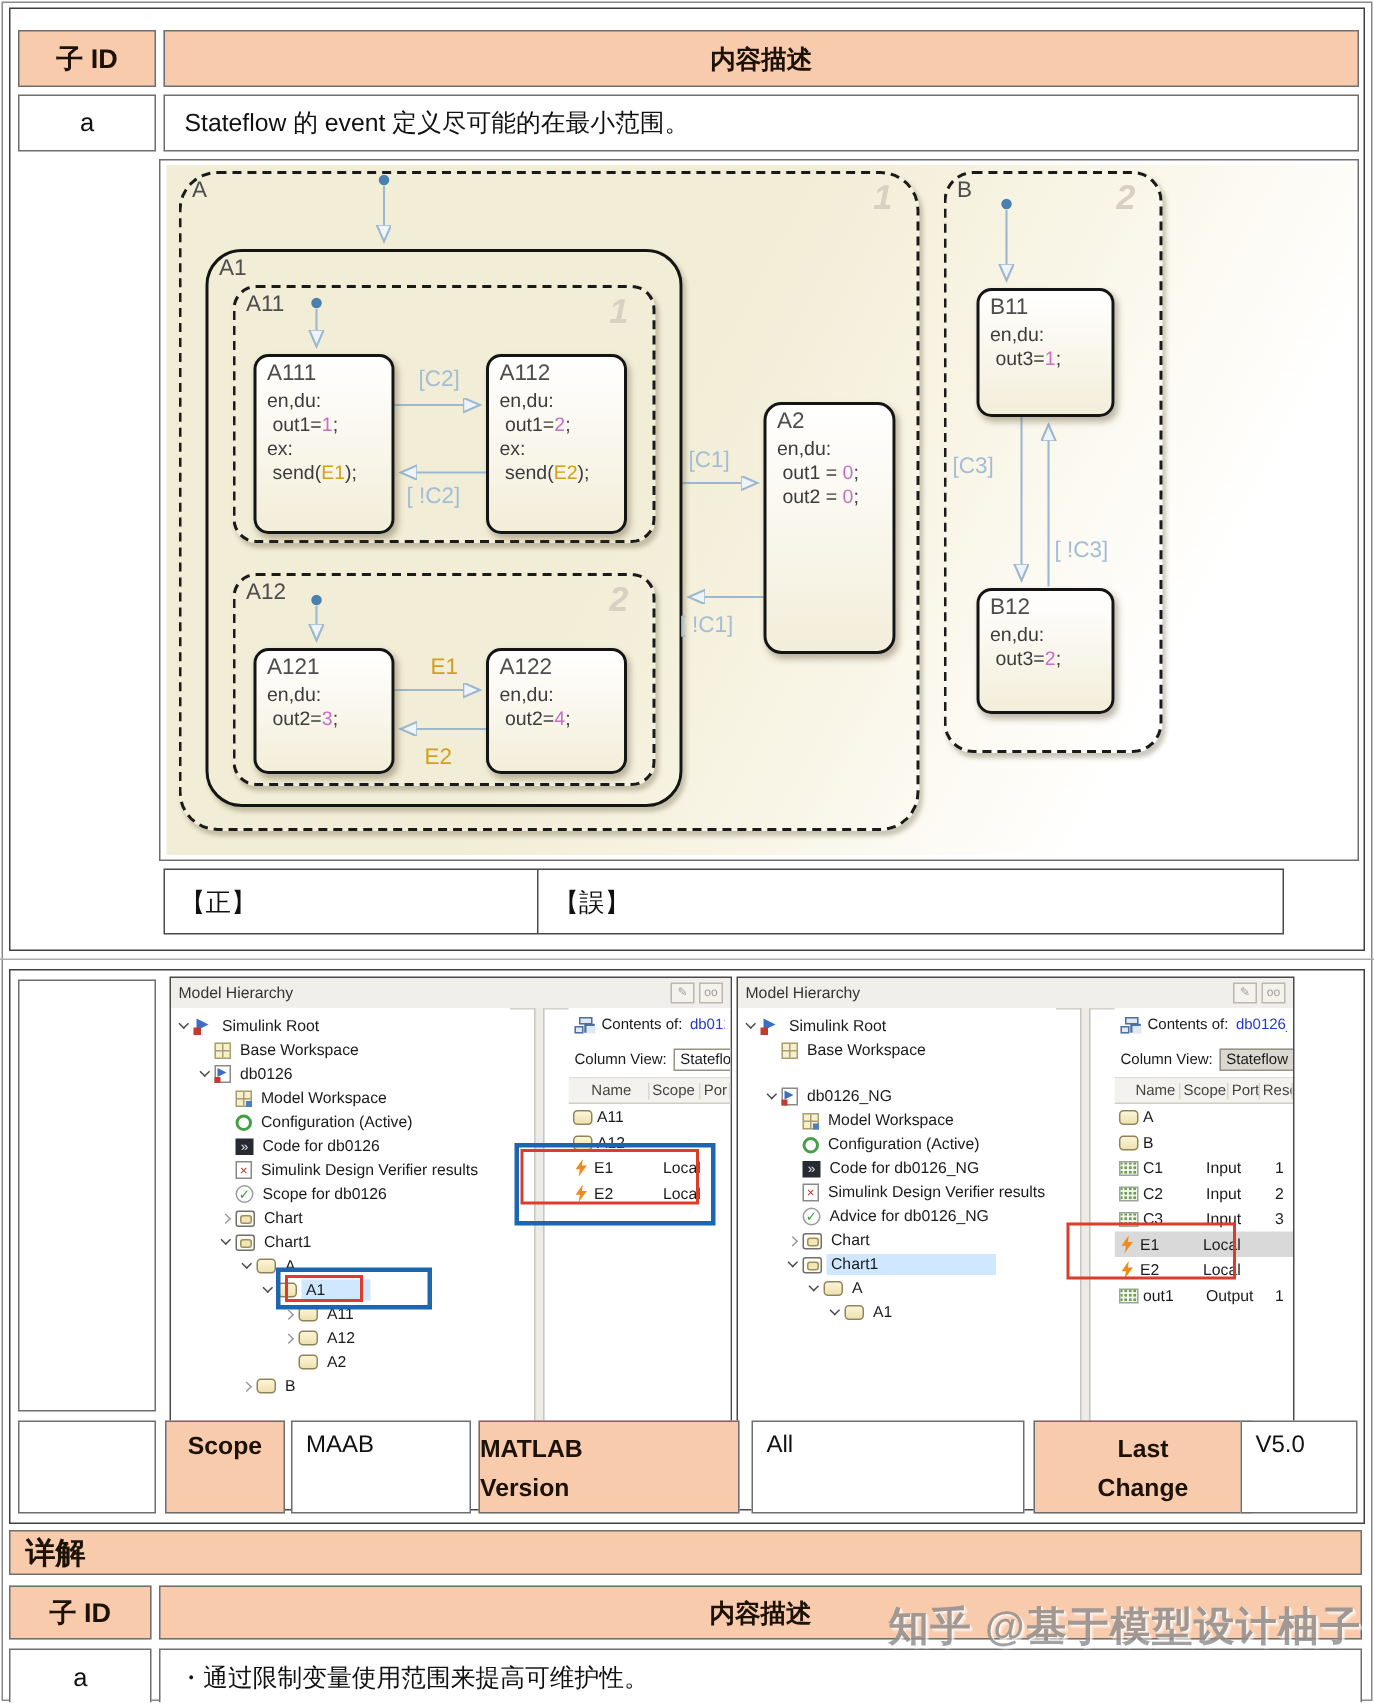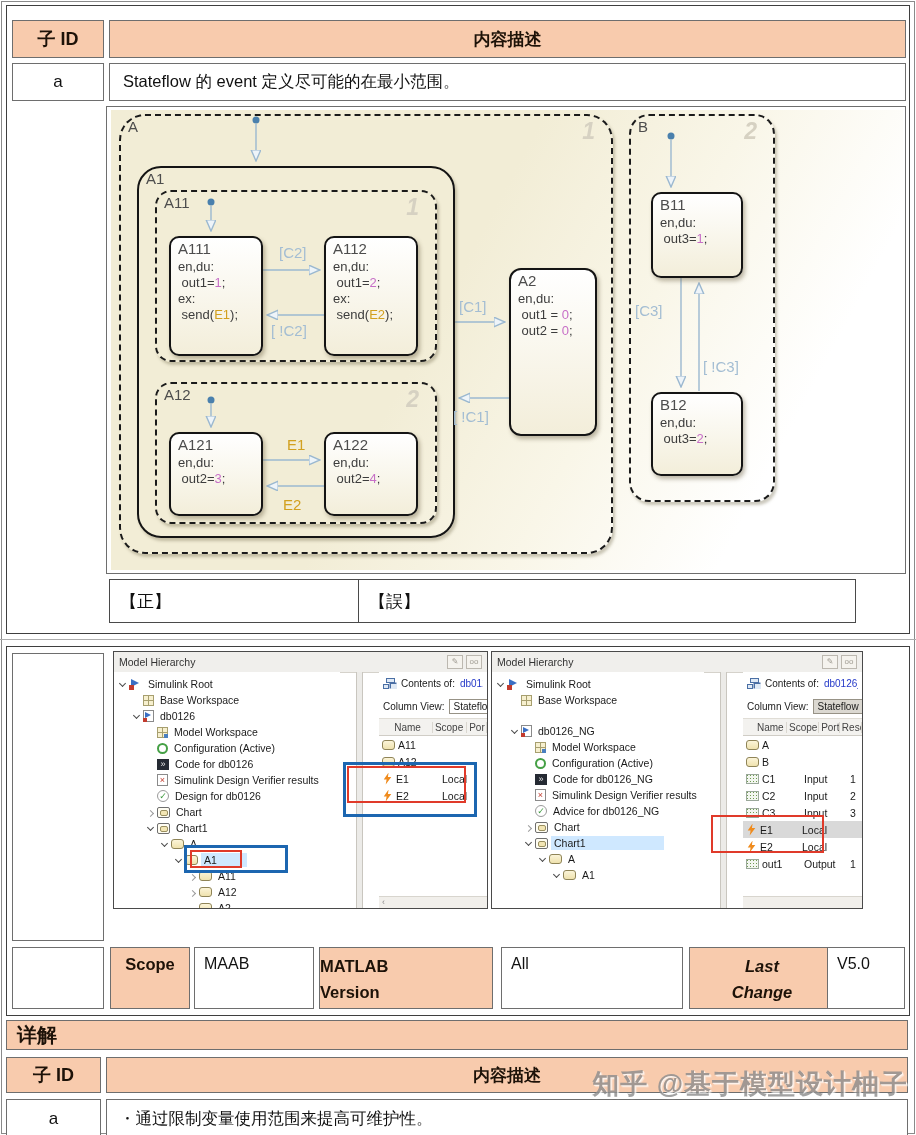--- a/index.html
+++ b/index.html
@@ -25,21 +25,21 @@
   .sf-name{position:absolute;left:7px;top:2px;font-size:15px;color:#4d4d4d;}
   .sf-badge{position:absolute;right:16px;top:2px;font-size:23px;font-weight:bold;
      font-style:italic;color:#d6d1c2;}
   .sf-body{position:absolute;left:7px;top:21px;font-size:13px;line-height:16px;white-space:pre;color:#3c3c3c;}
   .seg.val{color:var(--val);} .seg.evt{color:var(--evt);}
   .tlab{position:absolute;font-size:15px;}
   .tlab.cond{color:var(--cond);} .tlab.event{color:var(--evt);}
   #sf-arrows{position:absolute;left:0;top:0;}
 
   
-  .shot{position:absolute;top:0;height:258px;border:1px solid #4a4a4a;background:#fff;
+  .shot{position:absolute;top:0;height:356px;border:1px solid #4a4a4a;background:#fff;
         box-sizing:border-box;font-size:10.5px;color:#1a1a1a;overflow:hidden;}
   .mh-header{height:20px;background:#f0efec;border-bottom:1px solid #d5d2cb;
         display:flex;align-items:center;padding:0 5px;}
   .mh-title{flex:1;font-size:10.5px;color:#333;}
   .t-ic{width:14px;height:12px;border:1px solid #bcb8b0;background:#f5f3ee;color:#a09c93;
         font-size:8px;line-height:11px;text-align:center;margin-left:3px;}
   .mh-body{position:absolute;left:0;top:20px;right:0;bottom:0;display:flex;gap:16px;}
   .mh-tree{position:relative;background:#fff;padding-top:4px;box-sizing:border-box;}
   .mh-split{width:5px;background:#ecebe8;border-left:1px solid #c9c6bf;border-right:1px solid #c9c6bf;}
   .mh-contents{position:relative;flex:1;background:#fff;overflow:hidden;}
@@ -283,21 +283,21 @@
                 <span class="tlabel">Code for db0126</span>
               </div>
               <div class="trow" style="padding-left: 34px;">
                 <span class="chev none"></span>
                 <span class="ti verifier"></span>
                 <span class="tlabel">Simulink Design Verifier results</span>
               </div>
               <div class="trow" style="padding-left: 34px;">
                 <span class="chev none"></span>
                 <span class="ti advice"></span>
-                <span class="tlabel">Design for db0126</span>
+                <span class="tlabel">Scope for db0126</span>
               </div>
               <div class="trow" style="padding-left: 34px;">
                 <span class="chev closed"></span>
                 <span class="ti chart"></span>
                 <span class="tlabel">Chart</span>
               </div>
               <div class="trow" style="padding-left: 34px;">
                 <span class="chev open"></span>
                 <span class="ti chart"></span>
                 <span class="tlabel">Chart1</span>
@@ -535,21 +535,21 @@
       <span class="metalabel" style="align-self:flex-start;font-weight:bold;">Scope</span>
       </div>
     <div class="cell toplft" style="left:187px;top:300px;width:120px;height:62px;">
       <span class="metaval">MAAB</span>
       </div>
     <div class="cell oc" style="left:312px;top:300px;width:174px;height:62px;text-align:left;font-size:16.5px;line-height:26px;padding-top:5px;">
       <span style="display:inline-block;width:110px;">MATLAB Version</span></div>
     <div class="cell toplft" style="left:494px;top:300px;width:182px;height:62px;">
       <span class="metaval">All</span>
       </div>
-    <div class="cell oc" style="left:682px;top:300px;width:146px;height:62px;text-align:center;font-size:16.5px;line-height:26px;padding-top:5px;font-style:italic;">
+    <div class="cell oc" style="left:682px;top:300px;width:146px;height:62px;text-align:center;font-size:16.5px;line-height:26px;padding-top:5px;">
       <span style="display:inline-block;width:80px;">Last Change</span></div>
     <div class="cell toplft" style="left:820px;top:300px;width:78px;height:62px;">
       <span class="metaval">V5.0</span>
       </div>
   </div>
 
   <div class="cell oc lft" style="left:6px;top:1020px;width:902px;height:30px;font-size:20px;padding-left:10px;">
     <span>详解</span>
     </div>
 

